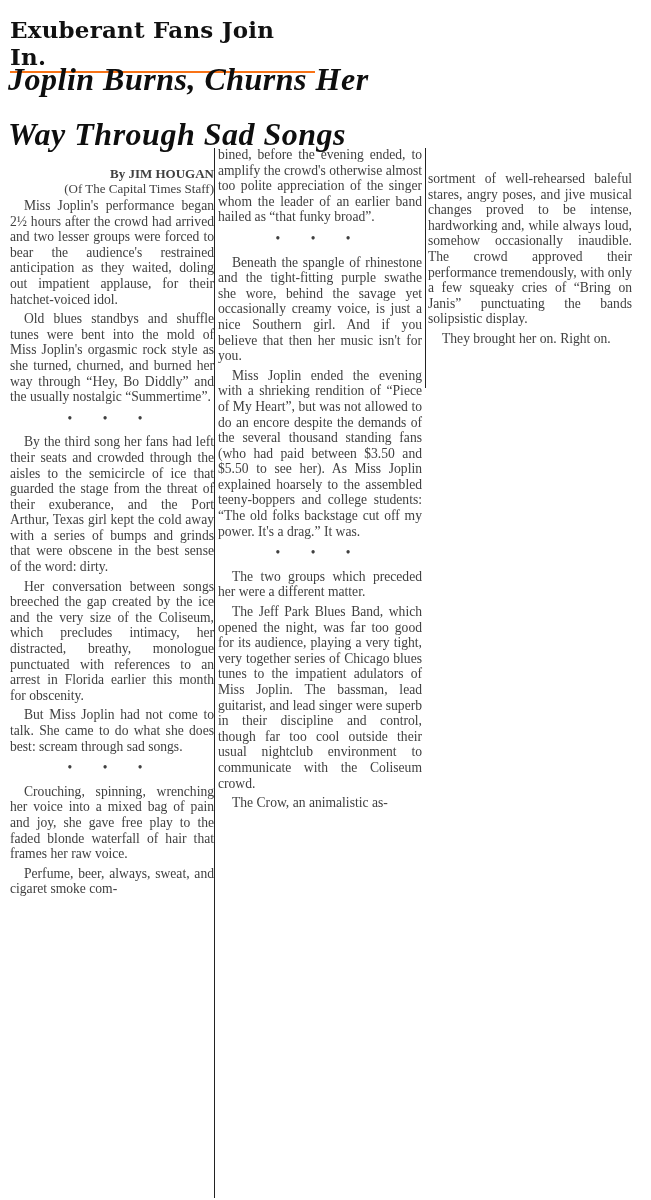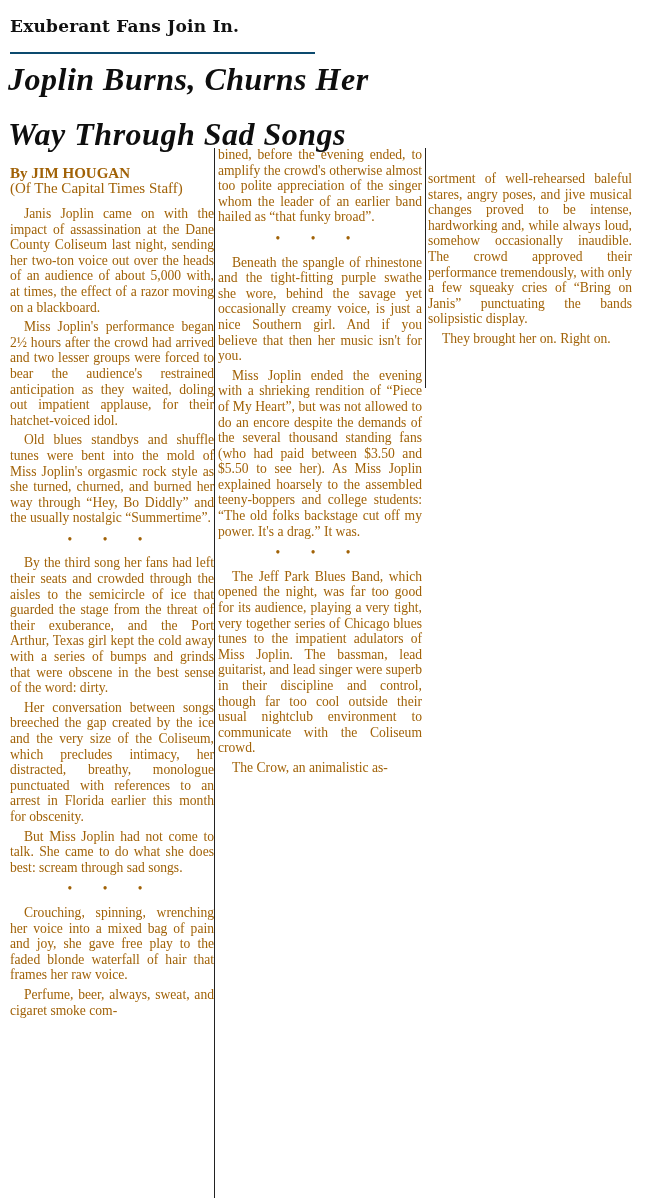--- a/index.html
+++ b/index.html
@@ -2,47 +2,47 @@
 <html><head>
 <meta charset="utf-8">
 <style>
   * { box-sizing: border-box; margin: 0; padding: 0; }
   html, body { width: 651px; height: 1200px; background: #ffffff; overflow: hidden; }
   body { position: relative; font-family: "DejaVu Serif", "Liberation Serif", serif; color: #1a1a1a; }
 
   .kicker {
     position: absolute; left: 10px; top: 16px;
     font-family: "DejaVu Serif", serif; font-weight: bold;
-    font-size: 17px; letter-spacing: 0.2px; color: #111;
-    border-bottom: 2px solid #0c4a6e; padding-bottom: 16px;
+    font-size: 23px; letter-spacing: 0.2px; color: #111;
+    border-bottom: 2px solid #f97316; padding-bottom: 1px;
     width: 305px;
   }
   .headline {
     position: absolute; left: 8px; top: 52px; width: 640px;
     font-family: "Liberation Serif", "DejaVu Serif", serif;
     font-style: italic; font-weight: bold;
     font-size: 32px; line-height: 55px; color: #0e0e0e;
     letter-spacing: 0.5px;
   }
 
   .col {
     position: absolute; width: 204px;
     font-family: "Liberation Serif", "DejaVu Serif", serif;
-    font-size: 13.6px; line-height: 15.6px; color: #a16207;
+    font-size: 13.6px; line-height: 15.6px; color: #404040;
     text-align: justify; hyphens: manual;
   }
   .col1 { left: 10px; top: 166px; }
   .col2 { left: 218px; top: 147px; }
   .col3 { left: 428px; top: 147px; margin-top: 24px; }
 
   .rule { position: absolute; width: 1px; background: #222; }
   .rule1 { left: 214px; top: 148px; height: 1050px; }
   .rule2 { left: 425px; top: 148px; height: 240px; }
 
-  .byline { text-align: left; font-size: 15px; line-height: 15px; margin-bottom: 10px; }
+  .byline { text-align: right; font-size: 13px; line-height: 15px; margin-bottom: 2px; }
   .byline .name { font-weight: bold; }
   .para { text-indent: 14px; margin-bottom: 4px; }
   .para.first { text-indent: 14px; }
   .dots { text-align: center; font-size: 12px; letter-spacing: 14px; margin: 6px 0 8px; font-weight: bold; }
 </style>
 </head>
 <body>
 
 <div class="kicker">Exuberant Fans Join In.</div>
 
@@ -52,38 +52,38 @@
 </div>
 
 <div class="rule rule1"></div>
 <div class="rule rule2"></div>
 
 <div class="col col1">
   <div class="byline">
     <div class="name">By JIM HOUGAN</div>
     <div>(Of The Capital Times Staff)</div>
   </div>
-  <p class="para first">Janis Joplin came on with the impact of assassination at the Dane County Coliseum last night, sending her two-ton voice out over the heads of an audience of about 5,000 with, at times, the effect of a razor moving on a blackboard.</p>
   <p class="para">Miss Joplin's performance began 2½ hours after the crowd had arrived and two lesser groups were forced to bear the audience's restrained anticipation as they waited, doling out impatient applause, for their hatchet-voiced idol.</p>
   <p class="para">Old blues standbys and shuffle tunes were bent into the mold of Miss Joplin's orgasmic rock style as she turned, churned, and burned her way through “Hey, Bo Diddly” and the usually nostalgic “Summertime”.</p>
   <div class="dots">• • •</div>
   <p class="para">By the third song her fans had left their seats and crowded through the aisles to the semicircle of ice that guarded the stage from the threat of their exuberance, and the Port Arthur, Texas girl kept the cold away with a series of bumps and grinds that were obscene in the best sense of the word: dirty.</p>
   <p class="para">Her conversation between songs breeched the gap created by the ice and the very size of the Coliseum, which precludes intimacy, her distracted, breathy, monologue punctuated with references to an arrest in Florida earlier this month for obscenity.</p>
   <p class="para">But Miss Joplin had not come to talk. She came to do what she does best: scream through sad songs.</p>
   <div class="dots">• • •</div>
   <p class="para">Crouching, spinning, wrenching her voice into a mixed bag of pain and joy, she gave free play to the faded blonde waterfall of hair that frames her raw voice.</p>
   <p class="para">Perfume, beer, always, sweat, and cigaret smoke com-</p>
 </div>
 
 <div class="col col2">
   <p class="para" style="text-indent:0">bined, before the evening ended, to amplify the crowd's otherwise almost too polite appreciation of the singer whom the leader of an earlier band hailed as “that funky broad”.</p>
   <div class="dots">• • •</div>
   <p class="para">Beneath the spangle of rhinestone and the tight-fitting purple swathe she wore, behind the savage yet occasionally creamy voice, is just a nice Southern girl. And if you believe that then her music isn't for you.</p>
   <p class="para">Miss Joplin ended the evening with a shrieking rendition of “Piece of My Heart”, but was not allowed to do an encore despite the demands of the several thousand standing fans (who had paid between $3.50 and $5.50 to see her). As Miss Joplin explained hoarsely to the assembled teeny-boppers and college students: “The old folks backstage cut off my power. It's a drag.” It was.</p>
   <div class="dots">• • •</div>
+  <p class="para">The two groups which preceded her were a different matter.</p>
   <p class="para">The Jeff Park Blues Band, which opened the night, was far too good for its audience, playing a very tight, very together series of Chicago blues tunes to the impatient adulators of Miss Joplin. The bassman, lead guitarist, and lead singer were superb in their discipline and control, though far too cool outside their usual nightclub environment to communicate with the Coliseum crowd.</p>
   <p class="para">The Crow, an animalistic as-</p>
 </div>
 
 <div class="col col3">
   <p class="para" style="text-indent:0">sortment of well-rehearsed baleful stares, angry poses, and jive musical changes proved to be intense, hardworking and, while always loud, somehow occasionally inaudible. The crowd approved their performance tremendously, with only a few squeaky cries of “Bring on Janis” punctuating the bands solipsistic display.</p>
   <p class="para">They brought her on. Right on.</p>
 </div>
 
 </body></html>

